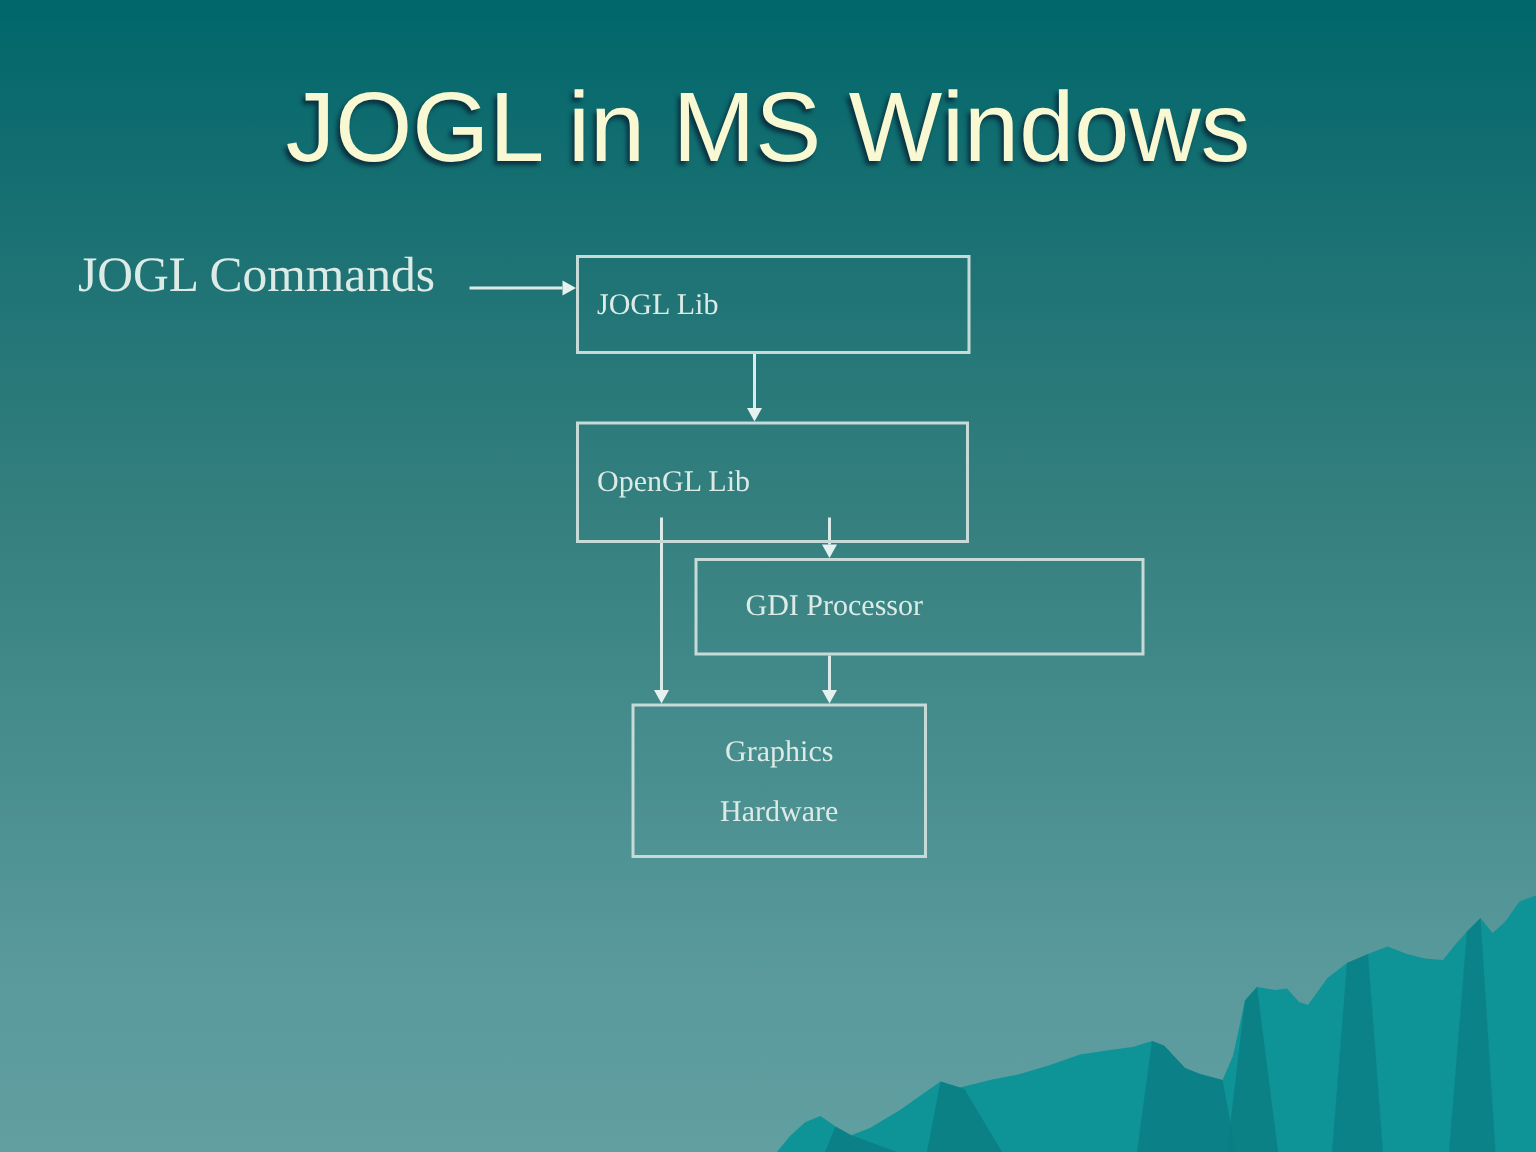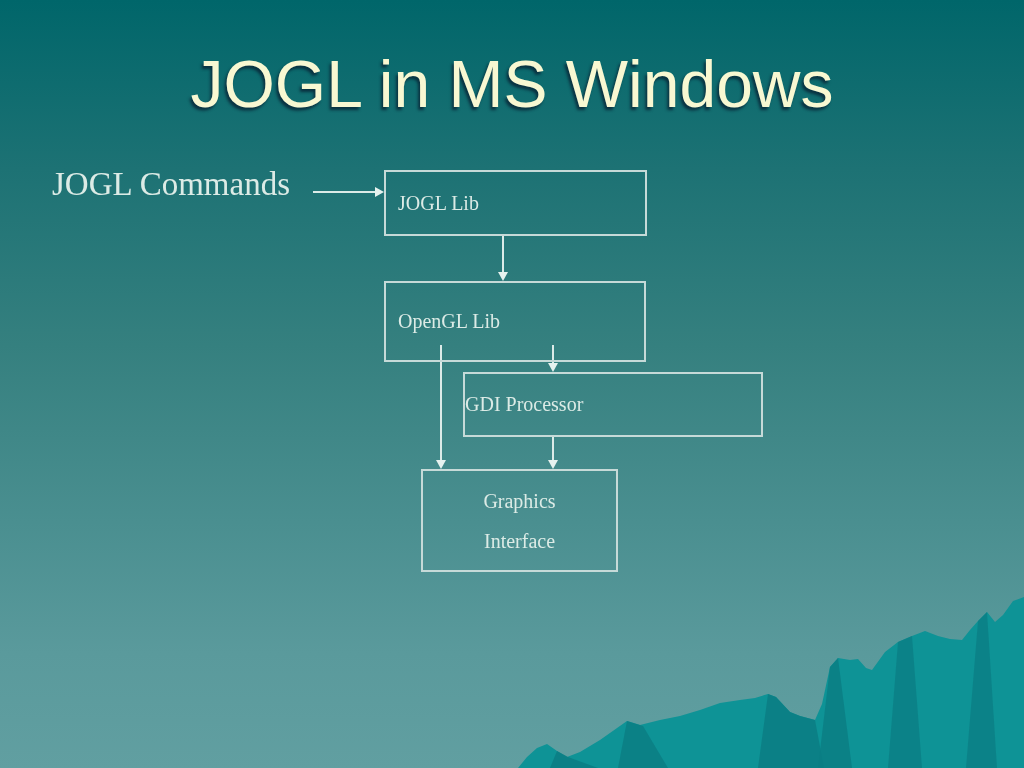--- a/index.html
+++ b/index.html
@@ -63,21 +63,21 @@
     position: absolute;
     box-sizing: border-box;
     border: 2px solid #c6dad8;
     color: #dcebe6;
     font-size: 20px;
     display: flex;
     align-items: center;
   }
   .box-jogl-lib      { left: 384px; top: 170px; width: 263px; height: 66px; padding-left: 12px; }
   .box-opengl-lib    { left: 384px; top: 281px; width: 262px; height: 81px; padding-left: 12px; }
-  .box-gdi-processor { left: 463px; top: 372px; width: 300px; height: 65px; padding-left: 0; }
+  .box-gdi-processor { left: 463px; top: 372px; width: 300px; height: 65px; padding-left: 32px; }
   .box-graphics-hw   {
     left: 392px; top: 469px; width: 197px; height: 103px;
     flex-direction: column;
     justify-content: center;
     text-align: center;
     line-height: 40px;
     padding-left: 0;
     margin-left: 29px;
   }
 
@@ -148,17 +148,17 @@
   <div class="diagram-box box-opengl-lib">
     <span>OpenGL Lib</span>
   </div>
 
   <div class="diagram-box box-gdi-processor">
     <span>GDI Processor</span>
   </div>
 
   <div class="diagram-box box-graphics-hw">
     <span>Graphics</span>
-    <span>Interface</span>
+    <span>Hardware</span>
   </div>
 
 
 </div>
 
 </body></html>

